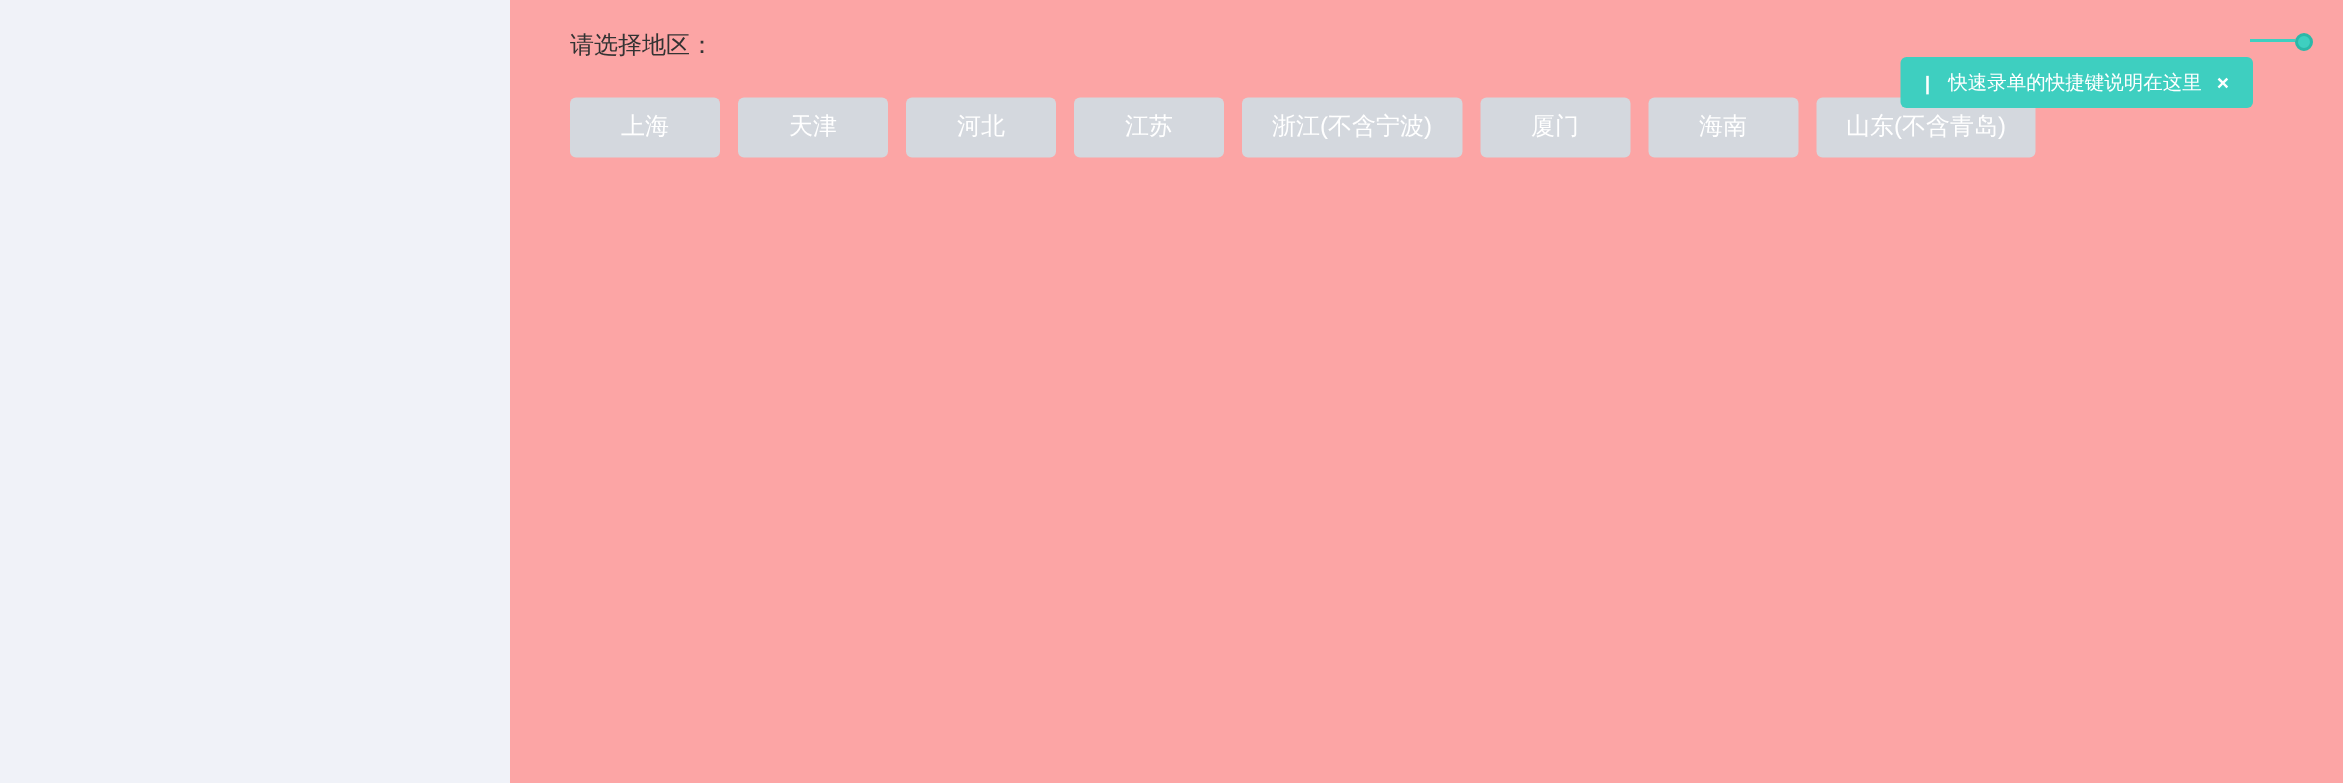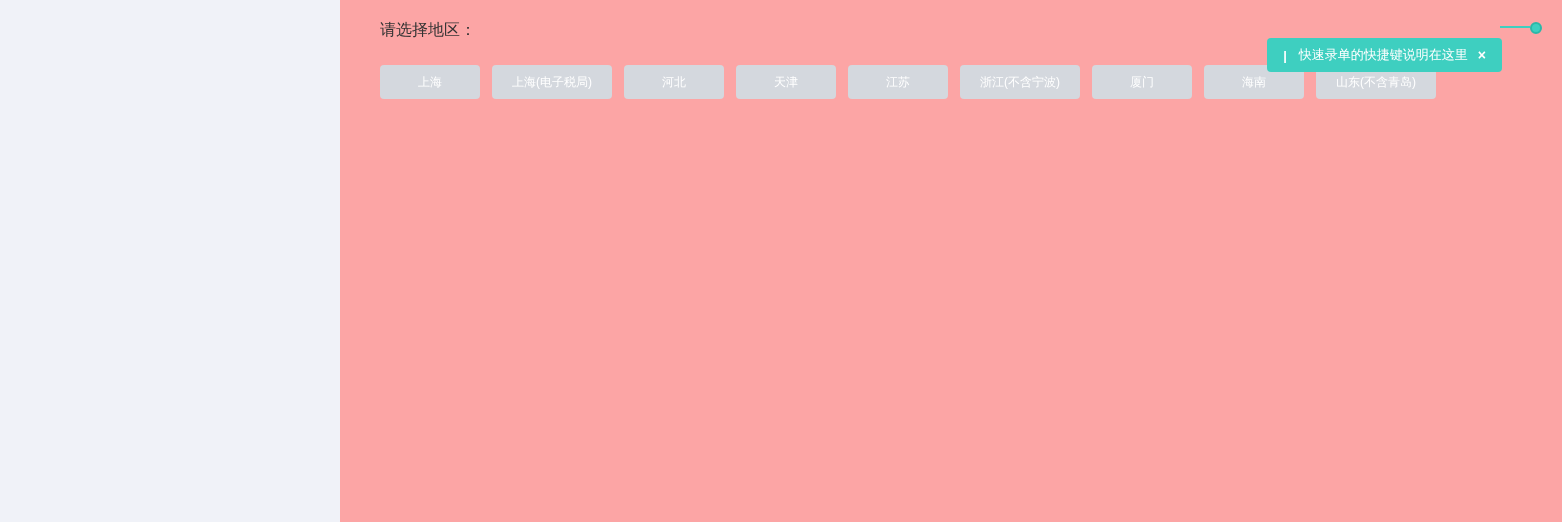--- a/index.html
+++ b/index.html
@@ -48,21 +48,21 @@
       flex-wrap: wrap;
       gap: 12px;
     }
 
     .region-btn {
       background: #d4d8de;
       border: none;
       border-radius: 4px;
       padding: 8px 20px;
       color: #fff;
-      font-size: 12px;
+      font-size: 16px;
       cursor: pointer;
       min-width: 100px;
       text-align: center;
       line-height: 1.5;
     }
 
     
     .tooltip-banner {
       position: absolute;
       top: 10px;
@@ -120,23 +120,22 @@
 <body>
 
 <div class="left-sidebar"></div>
 
 <div class="main-content">
   <div class="page-title">请选择地区：</div>
 
   <div class="region-buttons">
 
     <button class="region-btn">上海</button>
-    <button class="region-btn">上海(电子税局)</button>
+    <button class="region-btn">天津</button>
     <button class="region-btn">河北</button>
-    <button class="region-btn">天津</button>
     <button class="region-btn">江苏</button>
     <button class="region-btn">浙江(不含宁波)</button>
     <button class="region-btn">厦门</button>
 
     <button class="region-btn">海南</button>
     <button class="region-btn">山东(不含青岛)</button>
   </div>
 </div>
 
 <div class="tooltip-banner">

